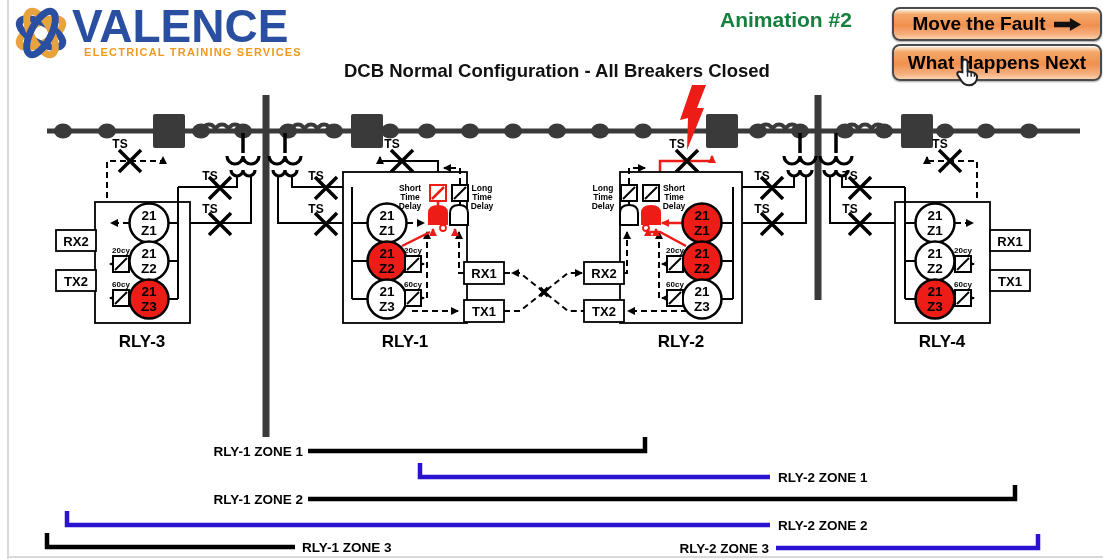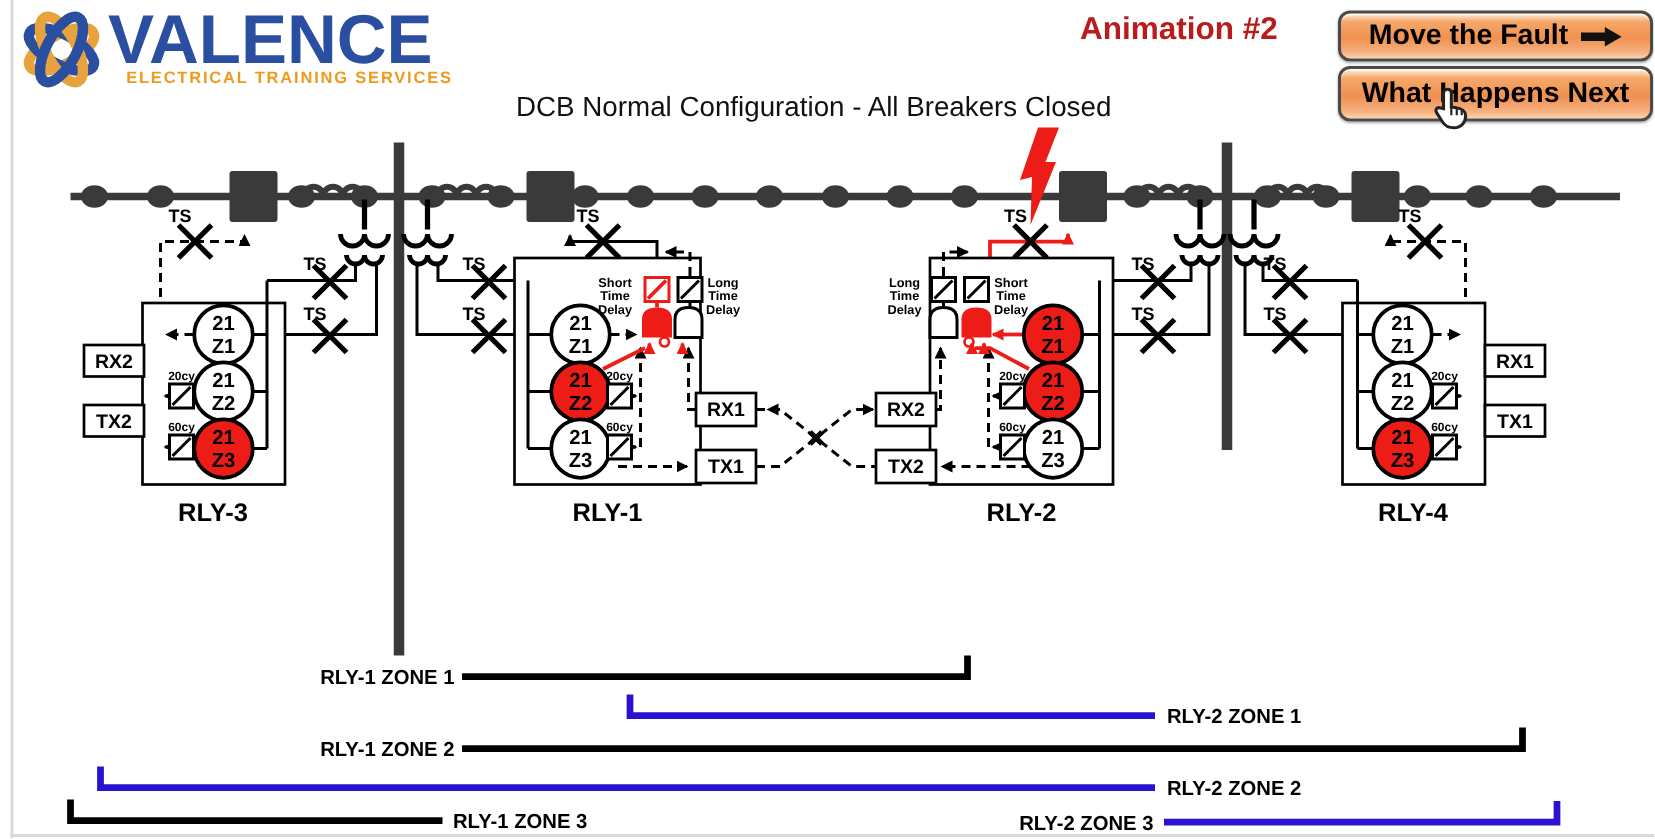--- a/index.html
+++ b/index.html
@@ -7,29 +7,29 @@
         font-family:"Liberation Sans",sans-serif;}
   .edge{position:absolute;background:#d9d9d9;}
   #edge-left{left:7px;top:0;width:2px;height:559px;}
   #edge-bottom{left:7px;top:556px;width:1096px;height:2px;}
 
   
   #logo-icon{position:absolute;left:12px;top:4px;}
   #brand-block{position:absolute;left:72px;top:4px;width:242px;}
   #brand-name{font-size:46px;line-height:44px;font-weight:bold;color:#2b4fa0;letter-spacing:0px;}
   #brand-tagline{font-size:11px;font-weight:bold;color:#ef9a1d;letter-spacing:1.2px;text-align:center;margin-top:-2px;}
-  #animation-label{position:absolute;left:720px;top:8px;font-size:21px;font-weight:bold;color:#b91c1c;}
+  #animation-label{position:absolute;left:720px;top:8px;font-size:21px;font-weight:bold;color:#15803d;}
   .btn{position:absolute;left:892px;width:206px;display:flex;align-items:center;justify-content:center;gap:8px;
        border:2px solid #4a4a4a;border-radius:8px;cursor:pointer;
        background:linear-gradient(180deg,#fff3e6 0%,#f5a869 18%,#f09050 55%,#f6b080 85%,#fbd3ad 100%);
        box-shadow:0 1px 2px rgba(0,0,0,.35), inset 0 1px 0 rgba(255,255,255,.8);
        font-size:19px;font-weight:bold;color:#000;text-align:center;}
   #btn-move{top:7px;height:30px;}
   #btn-next{top:44px;height:33px;}
-  #title{position:absolute;left:344px;top:60px;font-size:18.5px;font-weight:normal;color:#111;}
+  #title{position:absolute;left:344px;top:60px;font-size:18.5px;font-weight:bold;color:#111;}
   #hand-cursor{position:absolute;left:956px;top:58px;}
 
   
   #schematic{position:absolute;left:0;top:0;}
   #schematic text{font-family:"Liberation Sans",sans-serif;font-weight:bold;fill:#000;}
   .ts{font-size:12px;text-anchor:middle;}
   .ct{font-size:13.5px;text-anchor:middle;}
   .tl{font-size:8px;text-anchor:middle;}
   .dt{font-size:8.5px;text-anchor:middle;}
   .pt{font-size:13px;text-anchor:middle;}

